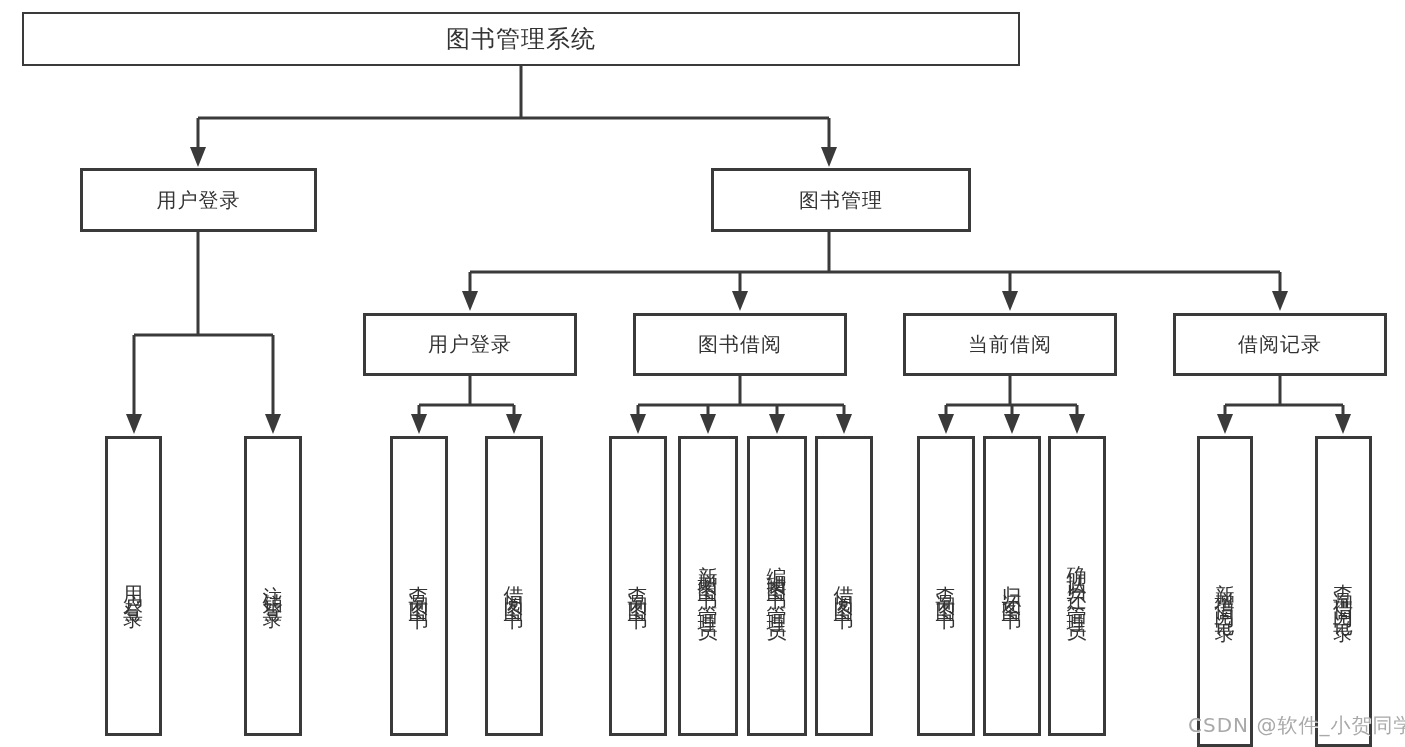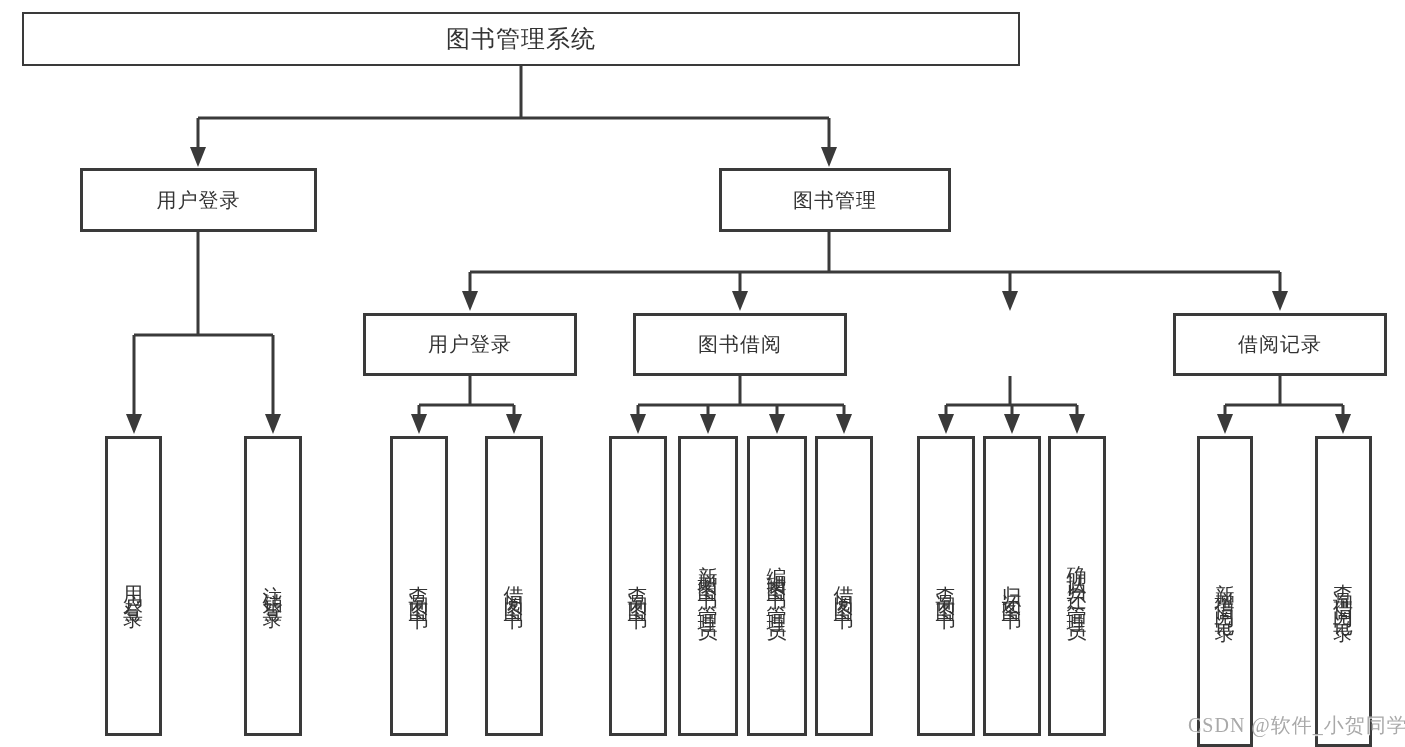--- a/index.html
+++ b/index.html
@@ -8,21 +8,21 @@
     --bg:#ffffff;
     --wm:#a9a9a9;
   }
   *{box-sizing:border-box;margin:0;padding:0;}
   html,body{background:var(--bg);}
   body{
     width:1405px;height:747px;position:relative;overflow:hidden;
     font-family:"DejaVu Sans","Liberation Sans",sans-serif;
     color:var(--text);
   }
-  .stage{position:absolute;inset:0;background:var(--bg);font-family:Liberation Serif, serif;}
+  .stage{position:absolute;inset:0;background:var(--bg);}
   svg.connectors{position:absolute;left:0;top:0;width:1405px;height:747px;pointer-events:none;}
   svg.connectors path{stroke:var(--line);stroke-width:3;fill:none;}
   svg.connectors polygon{fill:var(--line);stroke:none;}
   .hbox{
     position:absolute;background:#fff;border:3px solid var(--line);
     display:flex;align-items:center;justify-content:center;
     font-size:20px;letter-spacing:1px;white-space:nowrap;
   }
   .hbox.root{border-width:2.5px;font-size:24px;}
   .vbox{
@@ -69,24 +69,25 @@
       <polygon points="938,414 954,414 946,434"></polygon>
       <polygon points="1004,414 1020,414 1012,434"></polygon>
       <polygon points="1069,414 1085,414 1077,434"></polygon>
       <polygon points="1217,414 1233,414 1225,434"></polygon>
       <polygon points="1335,414 1351,414 1343,434"></polygon>
     </svg>
 
   <div class="hbox root" style="left:22px;top:12px;width:998px;height:54px;">图书管理系统</div>
 
   <div class="hbox" style="left:80px;top:168px;width:237px;height:64px;">用户登录</div>
-  <div class="hbox" style="left:711px;top:168px;width:232px;height:64px;margin-left:8px;">图书管理</div>
+  <div class="hbox" style="left:711px;top:168px;width:260px;height:64px;">图书管理</div>
 
   <div class="hbox" style="left:363px;top:313px;width:214px;height:63px;">用户登录</div>
   <div class="hbox" style="left:633px;top:313px;width:214px;height:63px;">图书借阅</div>
+  <div class="hbox" style="left:903px;top:313px;width:214px;height:63px;">当前借阅</div>
   <div class="hbox" style="left:1173px;top:313px;width:214px;height:63px;">借阅记录</div>
 
   <div class="vbox" style="left:105px;width:57px;">用户登录</div>
   <div class="vbox" style="left:244px;width:58px;">注销登录</div>
 
   <div class="vbox" style="left:390px;width:58px;">查询图书</div>
   <div class="vbox" style="left:485px;width:58px;">借阅图书</div>
 
   <div class="vbox" style="left:609px;width:58px;">查询图书</div>
   <div class="vbox" style="left:678px;width:60px;">新增图书（管理员）</div>

